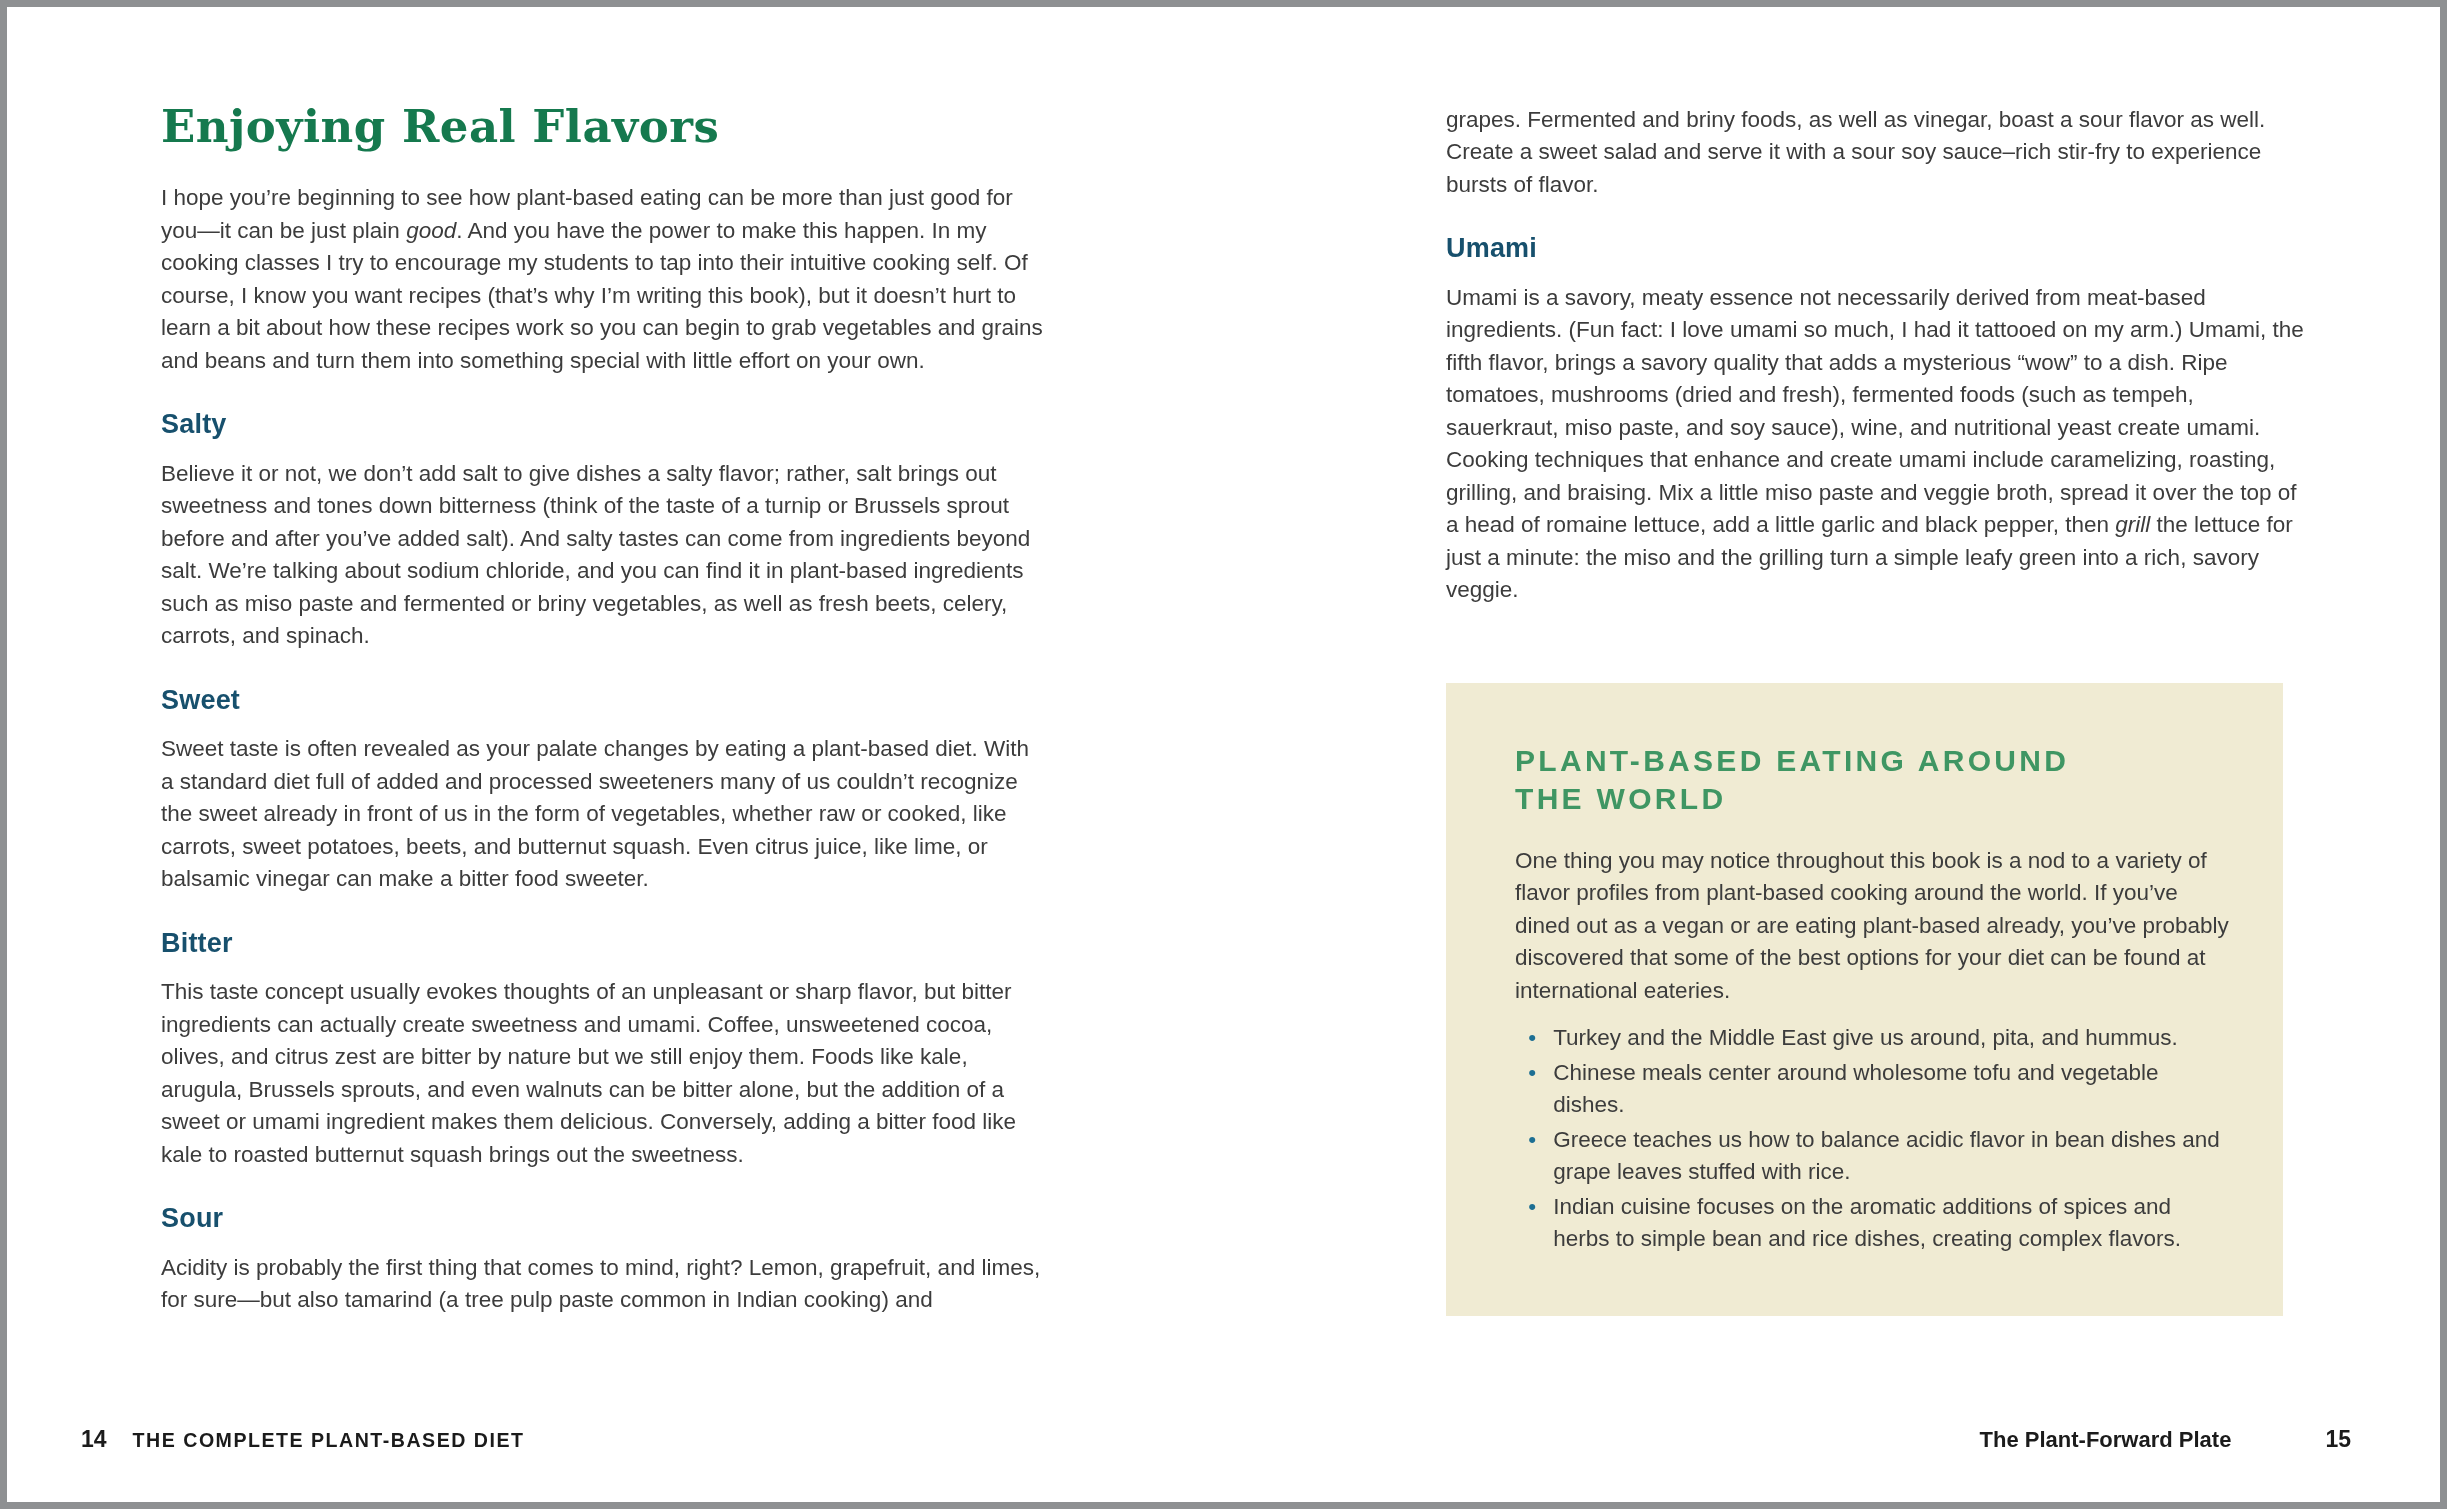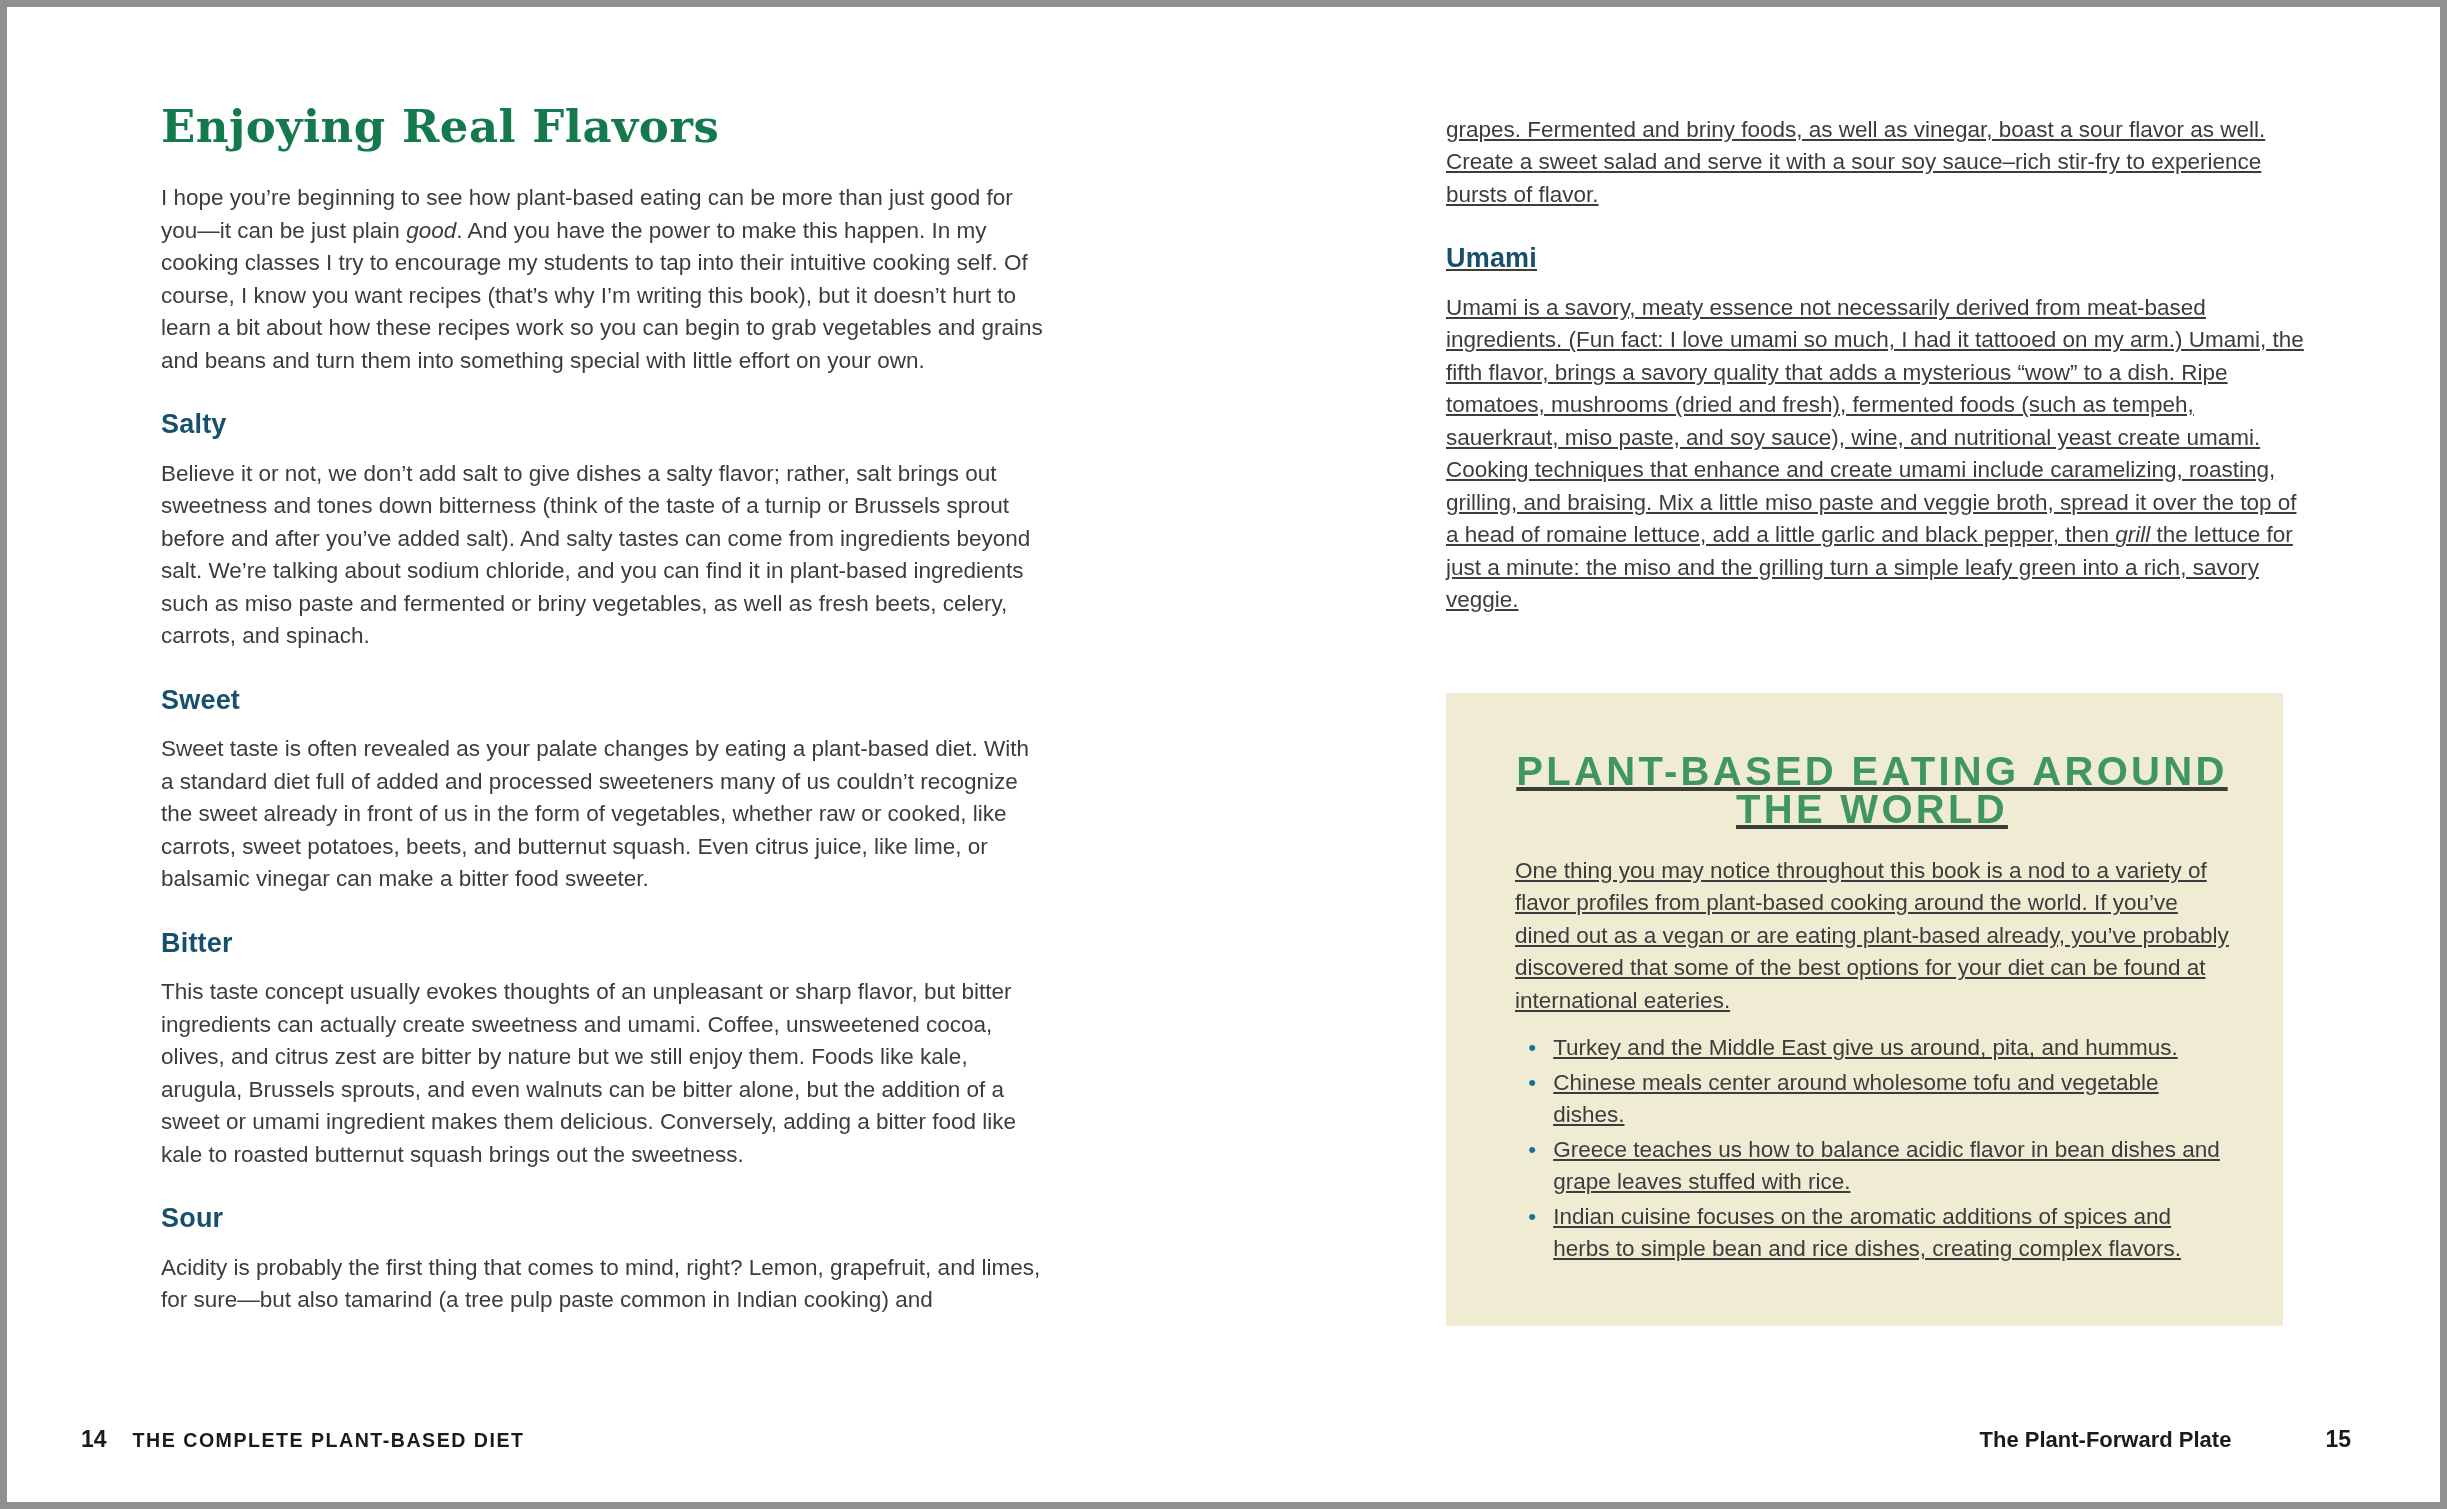--- a/index.html
+++ b/index.html
@@ -24,21 +24,21 @@
   .frame{
     position:absolute;inset:0;
     border:7.6px solid var(--border-gray);
     pointer-events:none;
     z-index:10;
   }
   .col-left{
     position:absolute;left:161px;top:101px;width:884px;
   }
   .col-right{
-    position:absolute;left:1446px;top:104px;width:863px;text-decoration:underline;
+    position:absolute;left:1446px;top:94px;width:863px;
   }
   h1.page-title{
     font-family:"DejaVu Serif", serif;
     font-weight:bold;
     font-size:45px;
     line-height:52px;
     color:var(--heading-green);
     margin:0 0 29px 0;
     letter-spacing:0.5px;
   }
@@ -59,23 +59,23 @@
   p.cont{margin-top:9.6px;}
   .italic{font-style:italic;}
   .sidebar-box{
     margin-top:76px;
     width:837px;
     box-sizing:border-box;
     background:var(--box-bg);
     padding:59px 54px 59px 69px;
   }
   .box-title{
-    text-align:center;
+    text-align:left;
     font-weight:bold;
-    font-size:40px;
+    font-size:30px;
     line-height:38px;
     letter-spacing:3.3px;
     color:var(--box-title-green);
     margin:0 0 27px 0;
   }
   .box-intro{
     font-size:22.5px;
     line-height:32.5px;
     margin:0;
     color:var(--body-text);

